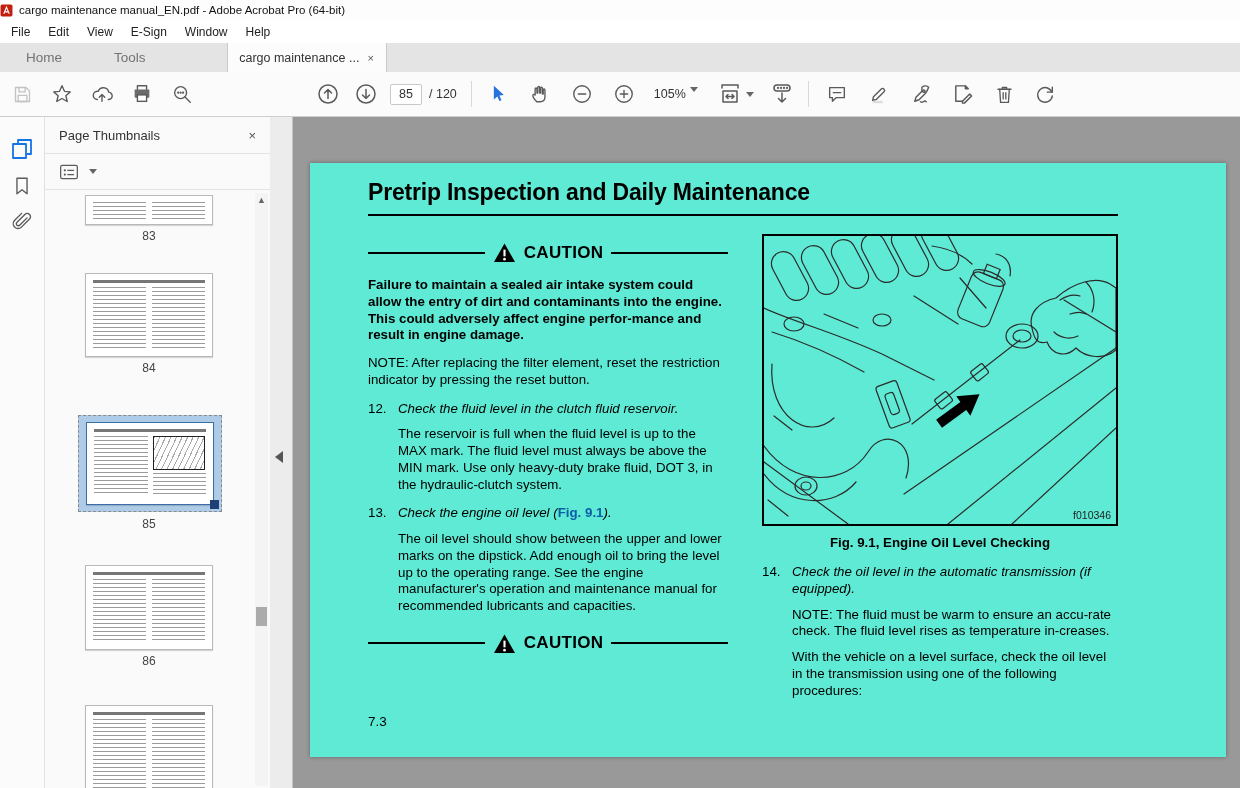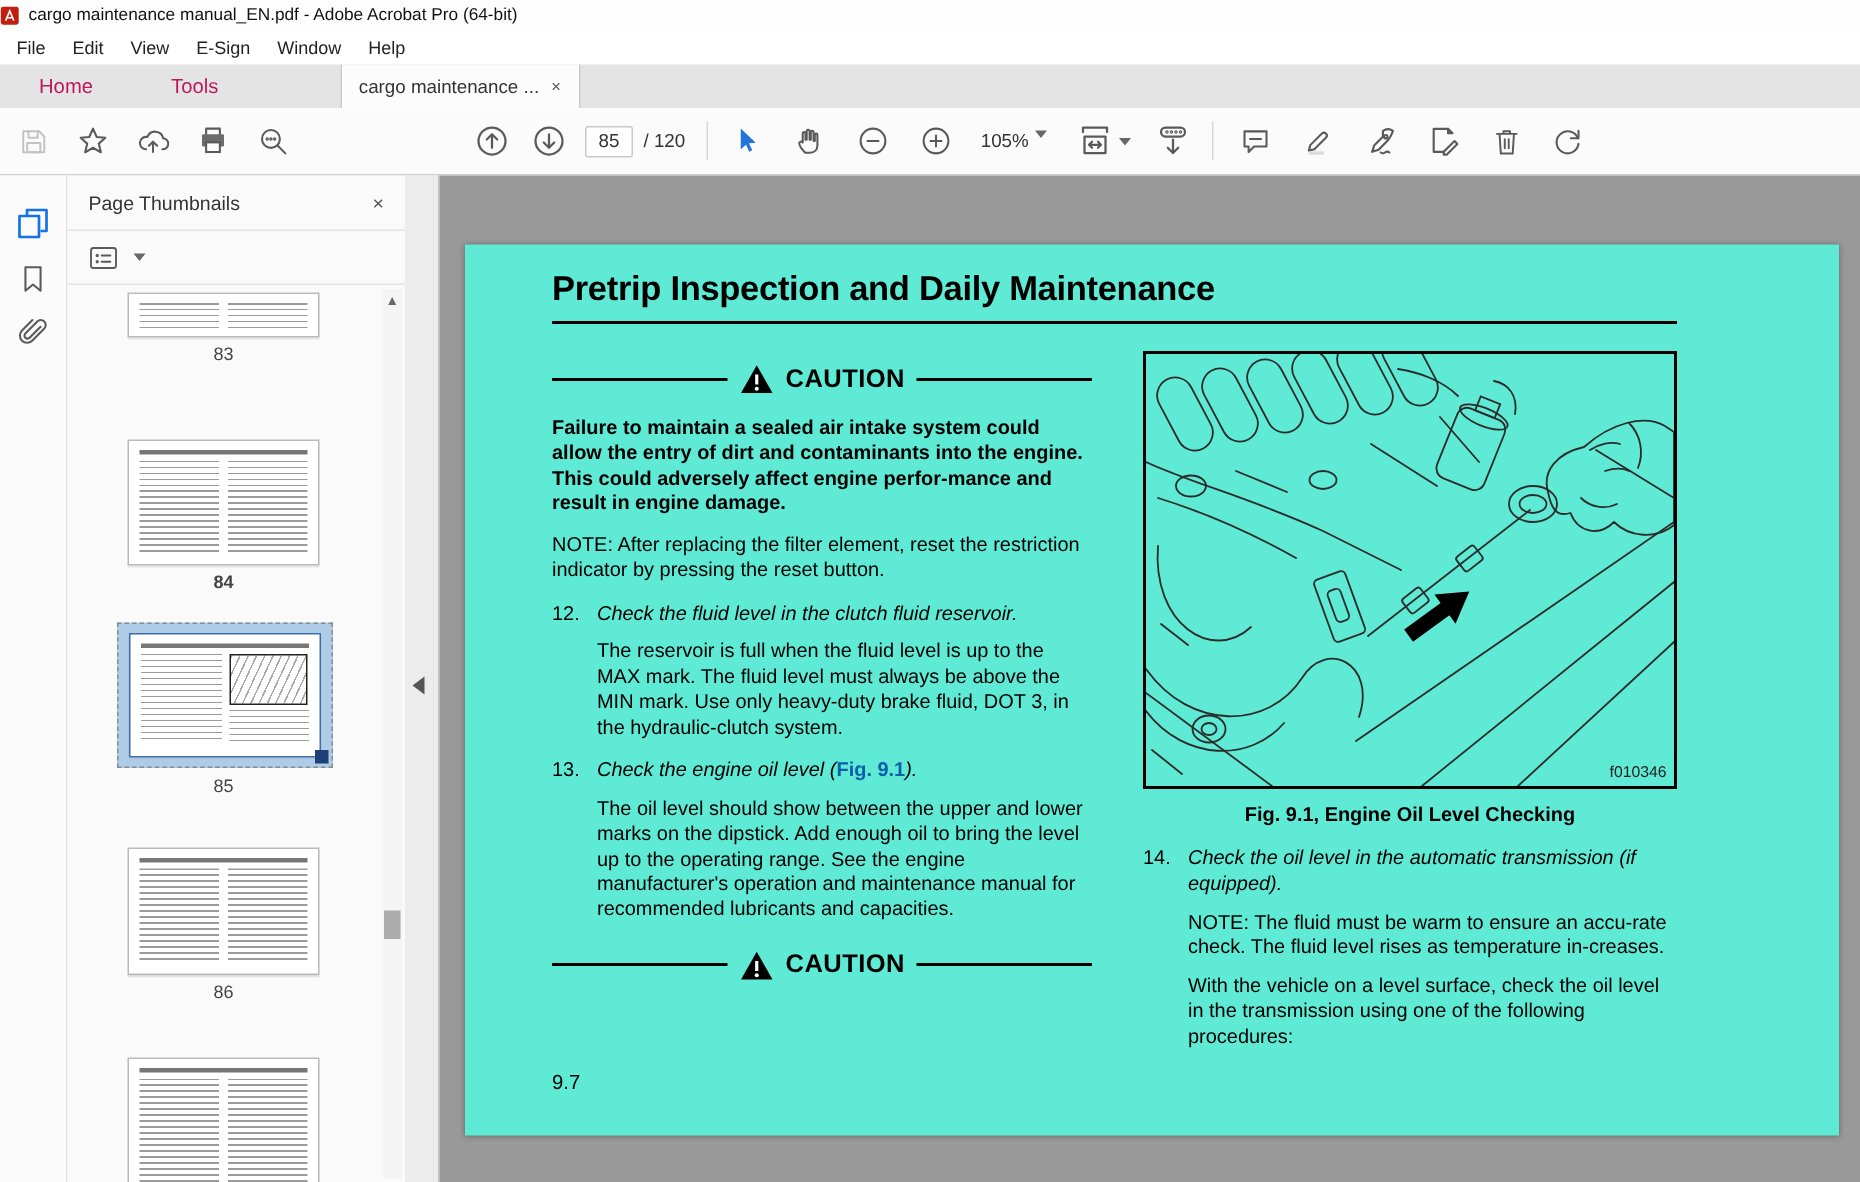--- a/index.html
+++ b/index.html
@@ -8,21 +8,21 @@
   svg { display:block; }
   .ico { stroke:#5a5a5a; stroke-width:1.5; fill:none; stroke-linecap:round; stroke-linejoin:round; }
   .ico.disabled { stroke:#c3c3c3; }
 
   
   .titlebar { height:20px; background:#fdfdfd; display:flex; align-items:center; padding-left:0; gap:6px; }
   .titlebar span { font-size:11.5px; color:#111; }
   .menubar { height:23px; background:#fff; display:flex; align-items:center; padding-left:2px; }
   .menubar .mitem { font-size:12px; color:#222; padding:3px 9px; cursor:default; }
   .tabbar { height:29px; background:#e4e4e4; display:flex; align-items:stretch; }
-  .tab-flat { font-size:13.5px; color:#be185d; display:flex; align-items:center; padding:0 26px; }
+  .tab-flat { font-size:13.5px; color:#737373; display:flex; align-items:center; padding:0 26px; }
   .tab-active { background:#fcfcfc; border-left:1px solid #c9c9c9; border-right:1px solid #c9c9c9;
     margin-left:55px; width:160px; display:flex; align-items:center; justify-content:center; gap:8px;
     font-size:12.5px; color:#333; }
   .tab-close { font-size:11px; color:#555; cursor:pointer; }
 
   .toolbar { height:45px; background:#fbfbfb; border-bottom:1px solid #cfcfcf;
     display:flex; align-items:center; }
   .tbtn { width:24px; height:24px; display:flex; align-items:center; justify-content:center; flex:0 0 auto; }
   .tb-sp { flex:0 0 auto; }
   .vdiv { width:1px; height:26px; background:#d8d8d8; flex:0 0 auto; }
@@ -312,21 +312,21 @@
       <div class="thumb" style="left:40px; top:4px;">
         <div class="tpage" style="height:30px">
           <div class="tlines" style="height:18px">
               <div class="tcol"></div>
               <div class="tcol"></div>
             </div>
         </div>
         <div class="tnum">83</div>
       </div>
 
-      <div class="thumb" style="left:40px; top:102px;font-weight:bold;">
+      <div class="thumb" style="left:40px; top:82px;">
         <div class="tpage" style="height:84px">
           <div class="thead"></div>
           <div class="tlines" style="height:62px">
               <div class="tcol"></div>
               <div class="tcol"></div>
             </div>
         </div>
         <div class="tnum">84</div>
       </div>
 
@@ -490,16 +490,16 @@
 
           <div class="step" style="margin-top:14px">
             <span class="n">14.</span>
             <span class="t">Check the oil level in the automatic transmission (if equipped).</span>
           </div>
           <p class="stepbody">NOTE: The fluid must be warm to ensure an accu-rate check. The fluid level rises as temperature in-creases.</p>
           <p class="stepbody">With the vehicle on a level surface, check the oil level in the transmission using one of the following procedures:</p>
         </div>
       </div>
 
-      <div class="pfoot">9.7</div>
+      <div class="pfoot">7.3</div>
     </div>
   </div>
 </div>
 
 </body></html>

